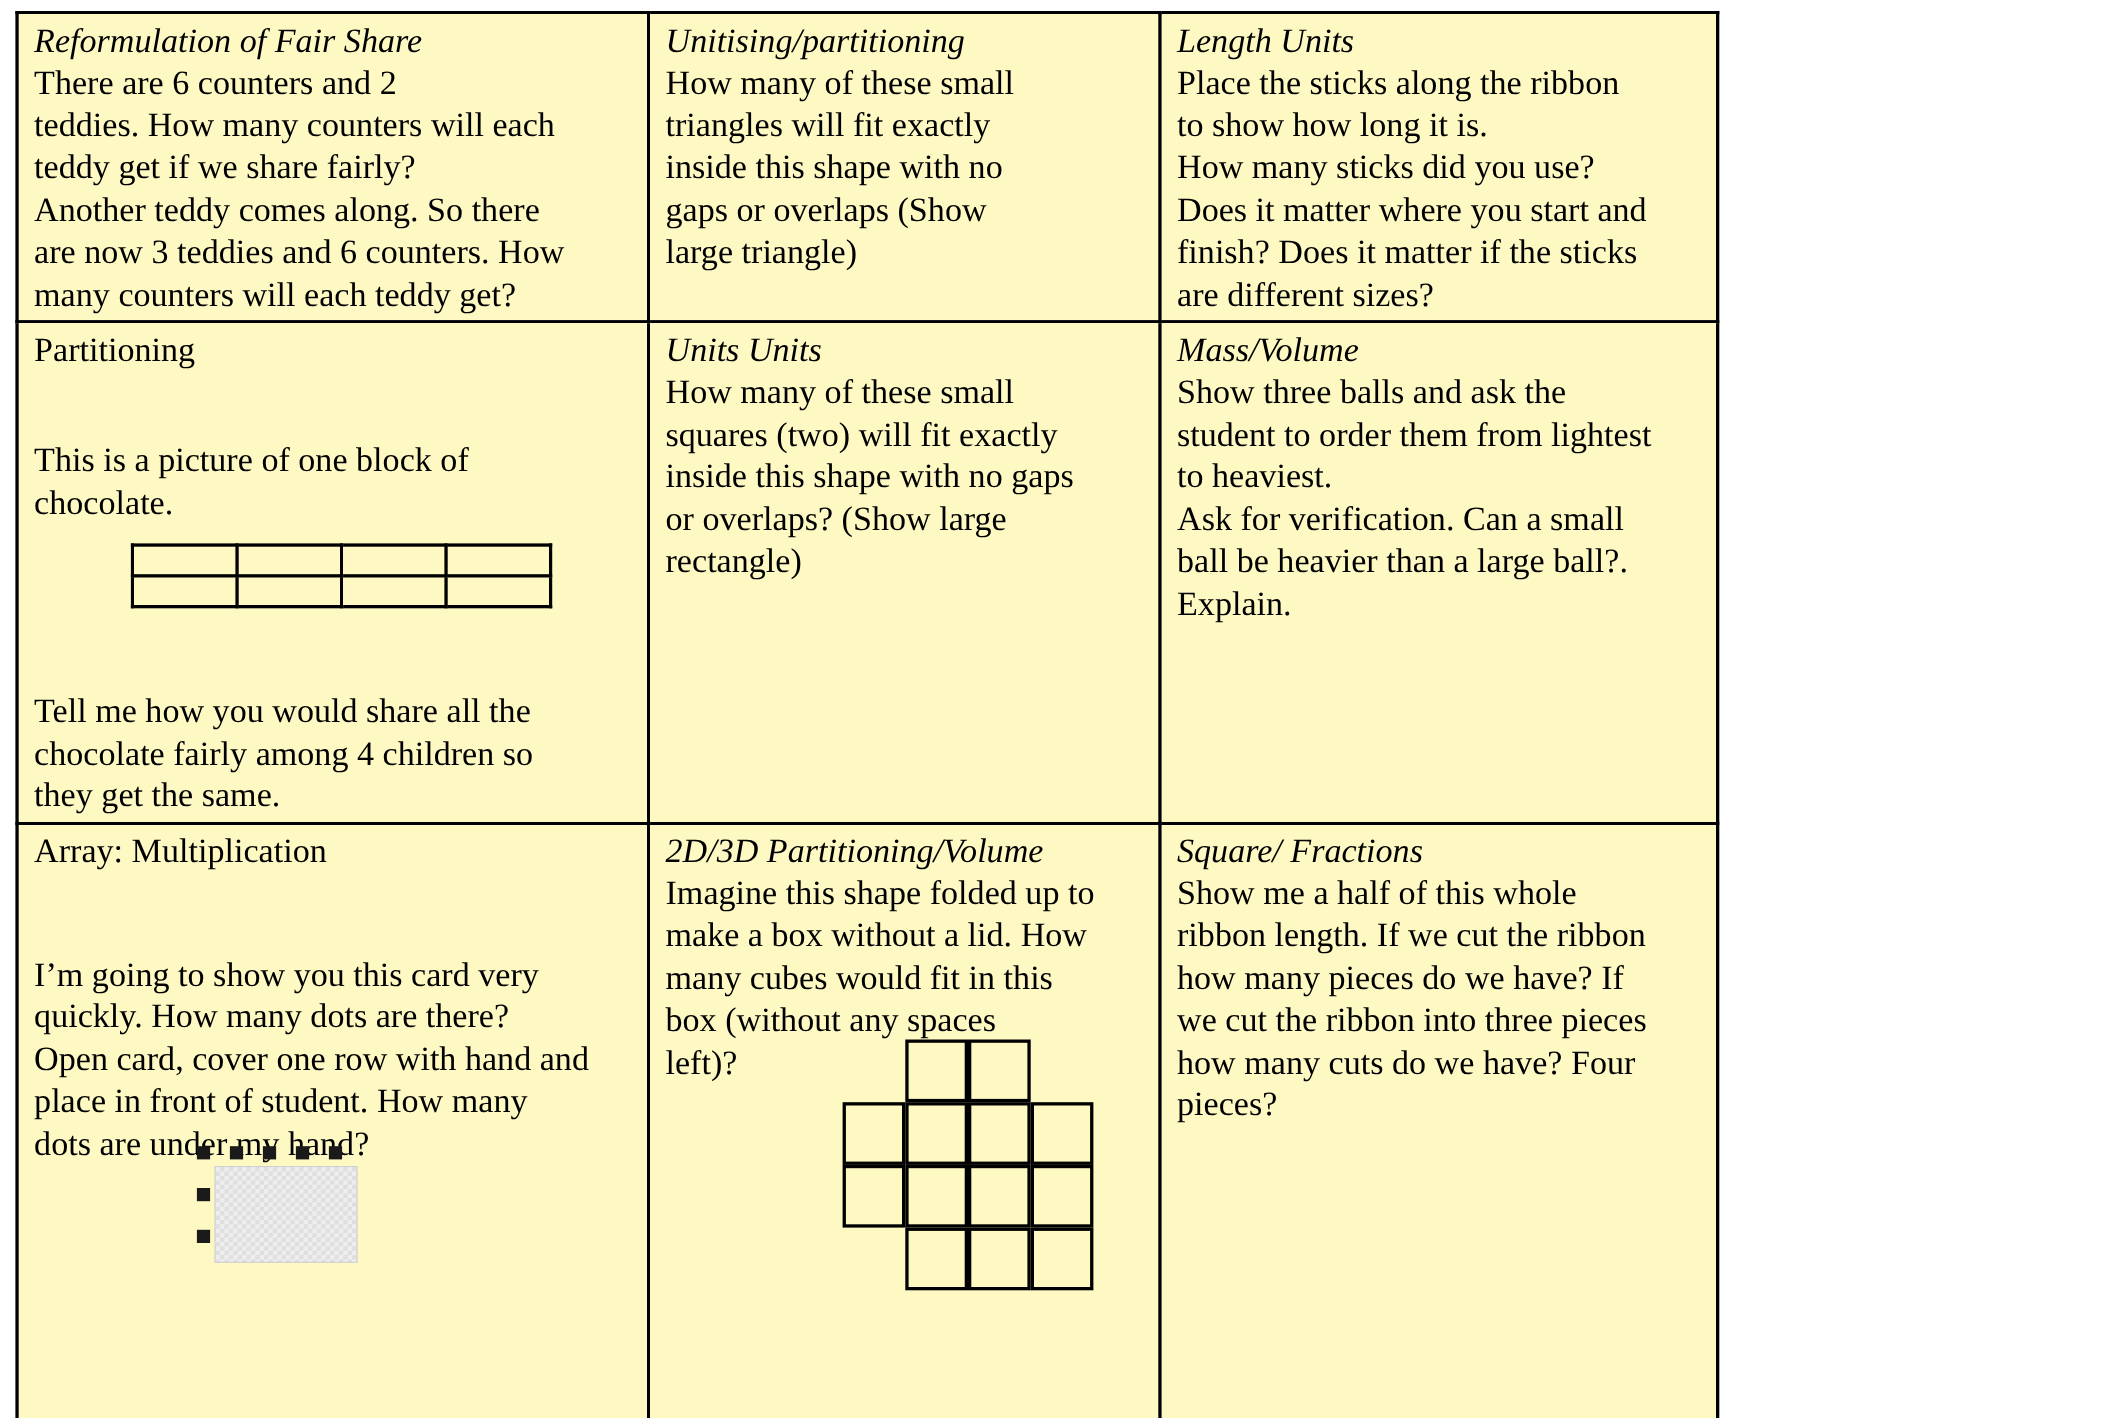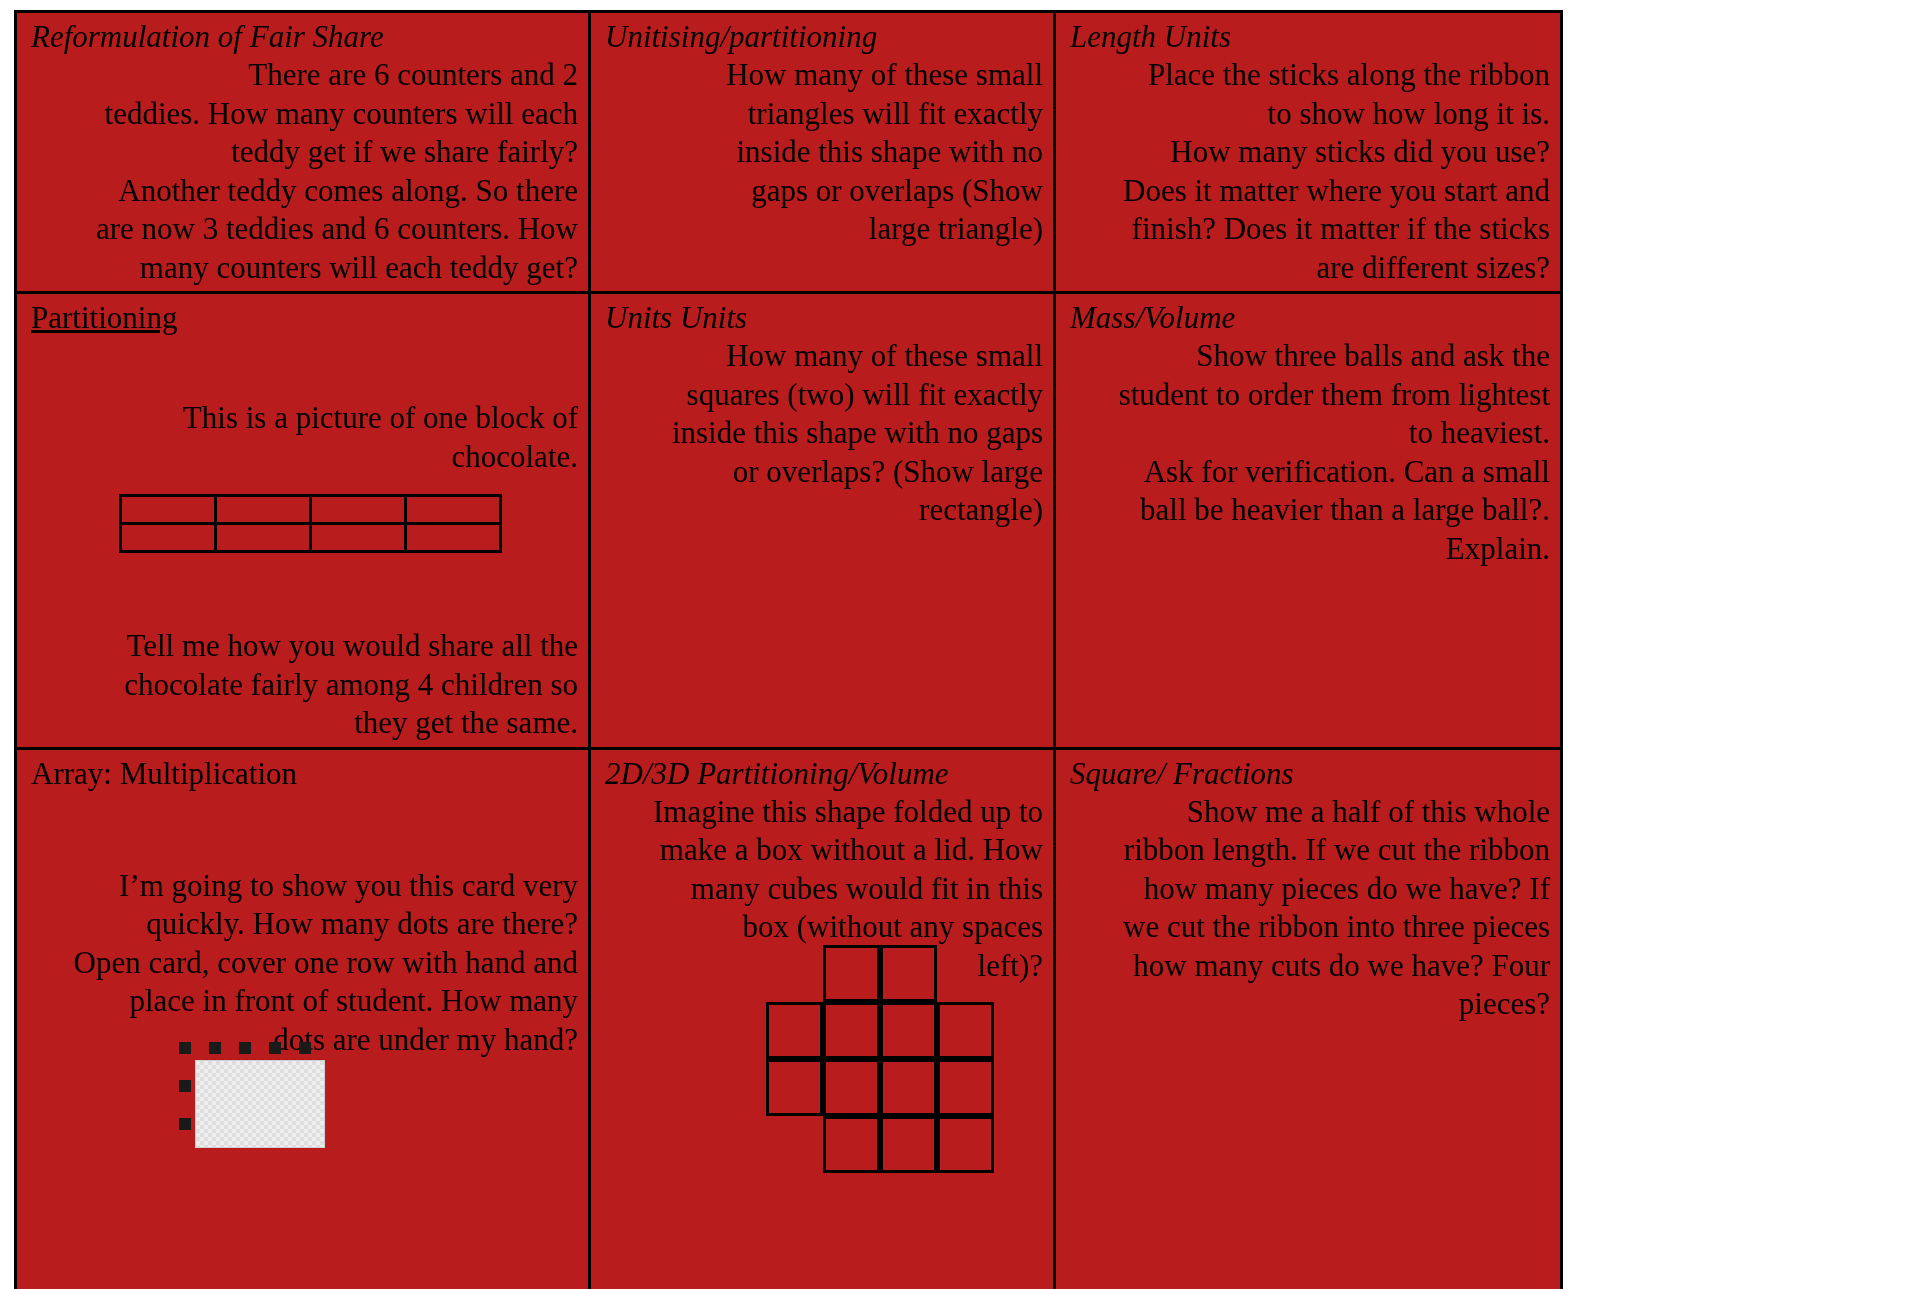--- a/index.html
+++ b/index.html
@@ -30,21 +30,21 @@
     width: 1546px;
     border-collapse: collapse;
     table-layout: fixed;
     background: #ffffff;
   }
 
   table.grid td {
     border: 3px solid #000000;
     vertical-align: top;
     padding: 4px 10px 4px 14px;
-    background: #b91c1c;
+    background: #fef9c3;
     position: relative;
   }
 
   col.c1 { width: 574px; }
   col.c2 { width: 465px; }
   col.c3 { width: 507px; }
 
   tr.r1 td { height: 270px; }
   tr.r2 td { height: 404px; }
   tr.r3 td { height: 600px; }
@@ -55,29 +55,27 @@
     line-height: 39px;
     margin: 0 0 0 0;
     white-space: nowrap;
   }
   .hdr.roman {
     font-style: normal;
     font-size: 31px;
   }
   .hdr.roman.spaced {
     margin-bottom: 0;
-    text-decoration: underline;
   }
 
   .body-text {
     font-size: 31px;
     line-height: 38.5px;
     margin: 0;
     white-space: pre-line;
-    text-align: right;
   }
   .gap-md { height: 62px; }
   .gap-lg { height: 74px; }
 
   
   .choc-wrap {
     margin-top: 18px;
     margin-left: 88px;
   }
   table.choc {

